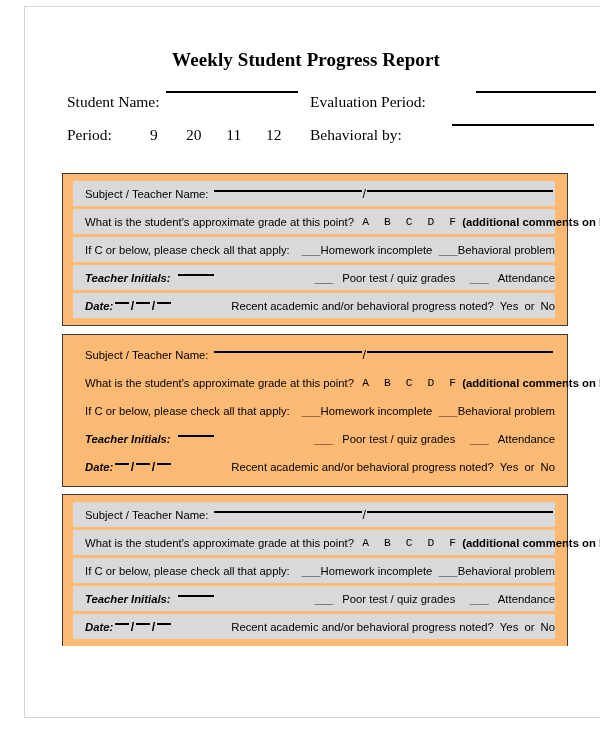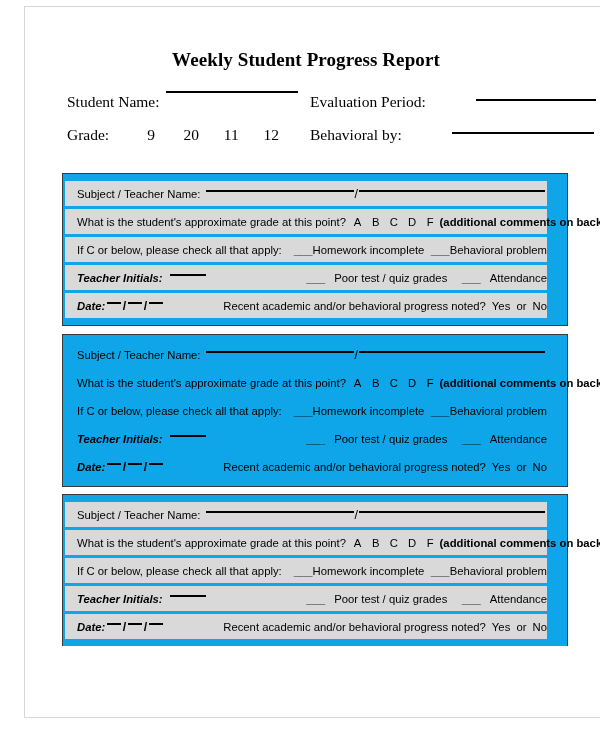--- a/index.html
+++ b/index.html
@@ -50,21 +50,21 @@
     height: 33px;
   }
   .id-left {
     width: 243px;
     display: flex;
     align-items: flex-start;
     white-space: nowrap;
   }
   .id-right {
     display: flex;
-    align-items: center;
+    align-items: flex-start;
     white-space: nowrap;
     gap: 44px;
   }
   .lbl { white-space: nowrap; }
 
   .rule {
     display: inline-block;
     border-bottom: 2px solid #000;
     height: 0;
     margin-left: 6px;
@@ -84,22 +84,22 @@
     width: 40px;
     text-align: center;
   }
 
   
   .block {
     margin: 0 auto;
     width: 506px;
     border: 1.5px solid #3a3a3a;
     box-sizing: border-box;
-    background: #0ea5e9;
-    padding: 4px 0 4px 2px;
+    background: #fdba74;
+    padding: 4px 0 4px 10px;
   }
   #block-1 { margin-top: 14px; }
   #block-2 { margin-top: 8px; }
   #block-3 { margin-top: 7px; border-bottom: none; }
 
   .frow {
     height: 25px;
     margin: 3px 0;
     display: flex;
     align-items: center;
@@ -132,21 +132,21 @@
   .sp-2 { display: inline-block; width: 16px; }
   .sp-3 { display: inline-block; width: 10px; }
   .sp-4 { display: inline-block; width: 110px; }
   .sp-6 { display: inline-block; width: 96px; }
 
   .gletters span {
     display: inline-block;
     width: 15px;
     text-align: center;
   }
-  .gletters { margin: 0 2px 0 4px; }
+  .gletters { margin: 0 2px 0 4px; font-family: Liberation Mono, monospace; }
 </style>
 </head>
 <body>
 
 <div class="page">
 
   <div class="doc-title">Weekly Student Progress Report</div>
 
   <div class="id-rows">
 
@@ -156,21 +156,21 @@
         <span class="rule rule-name"></span>
       </div>
       <div class="id-right">
         <span class="lbl">Evaluation Period:</span>
         <span class="rule rule-eval"></span>
       </div>
     </div>
 
     <div class="id-row">
       <div class="id-left">
-        <span class="lbl">Grade:</span>
+        <span class="lbl">Period:</span>
         <span class="grade-nums">
           <span>9</span>
           <span>20</span>
           <span>11</span>
           <span>12</span>
         </span>
       </div>
       <div class="id-right">
         <span class="lbl">Behavioral by:</span>
         <span class="rule rule-req"></span>

